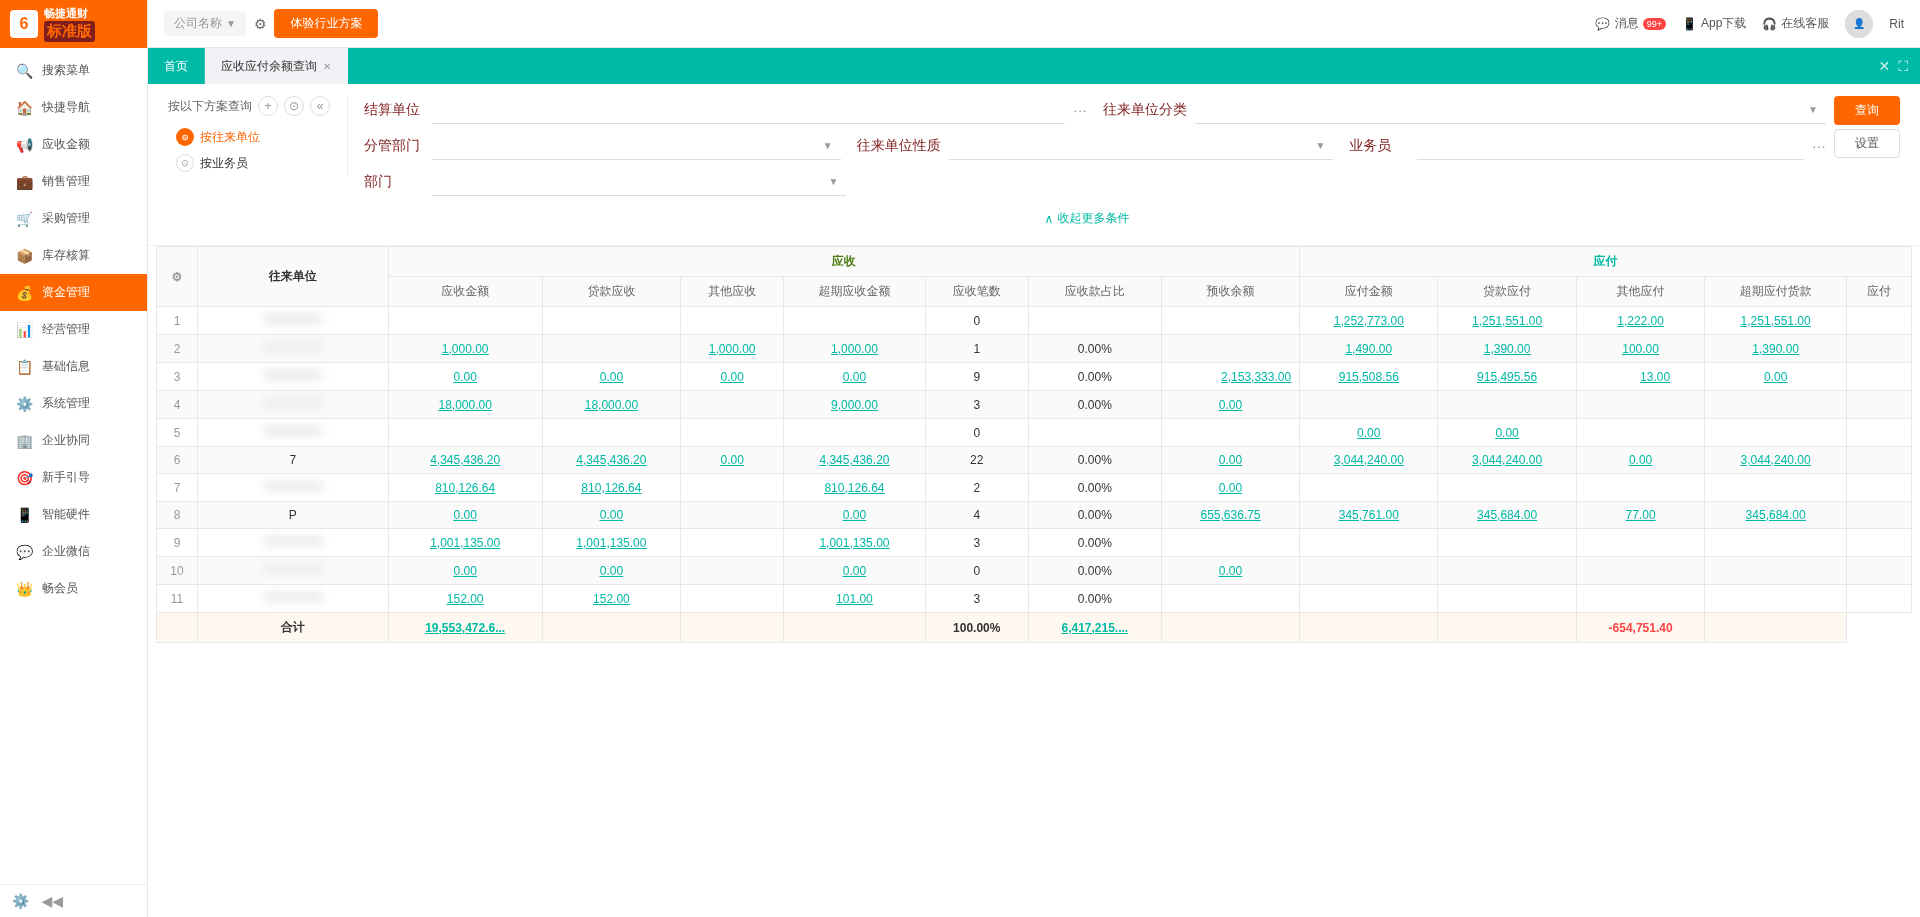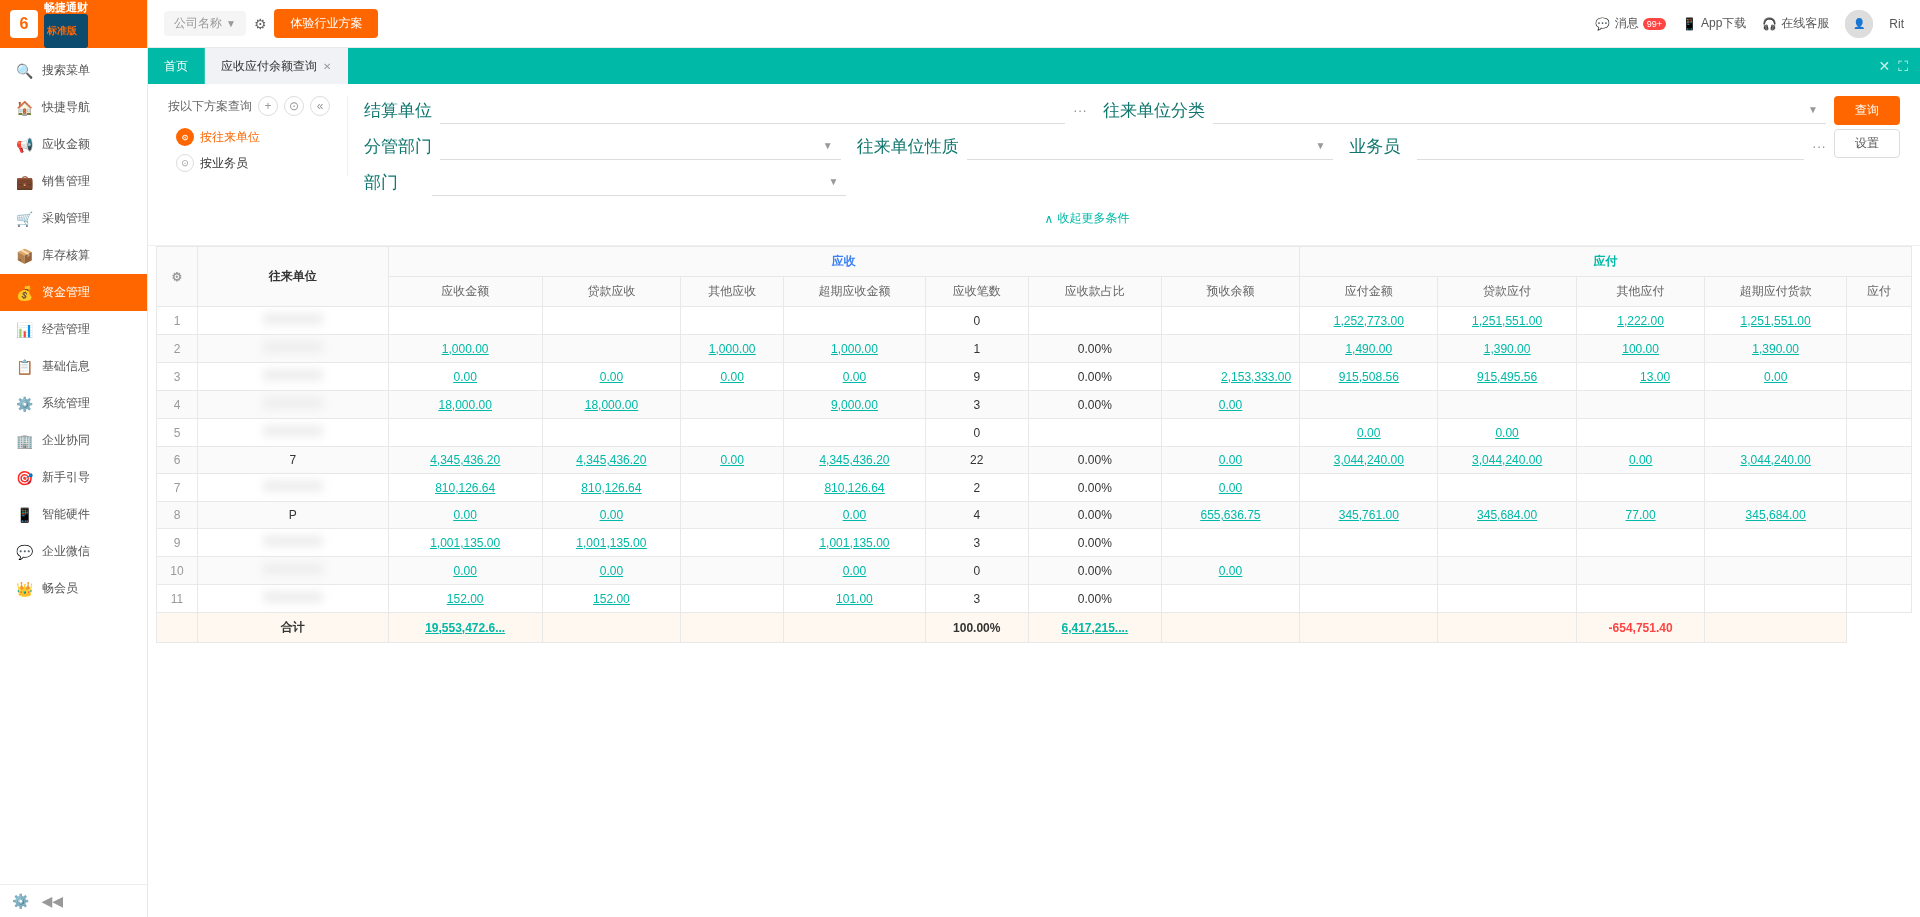--- a/index.html
+++ b/index.html
@@ -16,21 +16,21 @@
       height: 48px; background: #ff6600; display: flex; align-items: center;
       padding: 0 10px; color: #fff; font-size: 14px; font-weight: bold;
       gap: 6px;
     }
     .sidebar-logo-icon {
       width: 28px; height: 28px; background: #fff; border-radius: 4px;
       display: flex; align-items: center; justify-content: center;
       color: #ff6600; font-size: 16px; font-weight: bold;
     }
     .sidebar-logo-text { font-size: 11px; line-height: 1.3; }
-    .sidebar-badge { font-size: 10px; background: #0c4a6e; color: #ff6600; padding: 10px 3px; border-radius: 3px; }
+    .sidebar-badge { font-size: 15px; background: #7f1d1d; color: #ff6600; padding: 1px 3px; border-radius: 3px; }
     .sidebar-menu { flex: 1; overflow-y: auto; padding: 4px 0; }
     .sidebar-item {
       display: flex; align-items: center; gap: 8px;
       padding: 10px 16px; cursor: pointer; color: #555;
       transition: background 0.2s;
     }
     .sidebar-item.active { background: #ff6600; color: #fff; }
     .sidebar-item.active .sidebar-item-icon { color: #fff; }
     .sidebar-item-icon { font-size: 14px; width: 18px; text-align: center; }
     .sidebar-item-label { font-size: 12px; }
@@ -146,21 +146,21 @@
     .filter-scheme-item2 { display: flex; align-items: center; gap: 6px; padding: 4px 8px; cursor: pointer; }
     .filter-fields {
       flex: 1; padding-left: 16px;
     }
     .filter-row {
       display: flex; gap: 16px; margin-bottom: 8px; align-items: center;
     }
     .filter-field {
       display: flex; align-items: center; gap: 8px; flex: 1;
     }
-    .filter-label { font-size: 17px; color: #0f766e; white-space: nowrap; min-width: 60px; }
+    .filter-label { font-size: 14px; color: #7f1d1d; white-space: nowrap; min-width: 60px; }
     .filter-input {
       flex: 1; height: 28px; border: none; border-bottom: 1px solid #ddd;
       background: transparent; font-size: 12px; padding: 0 8px; outline: none;
     }
     .filter-select {
       flex: 1; height: 28px; border: none; border-bottom: 1px solid #ddd;
       background: transparent; font-size: 12px; padding: 0 8px; outline: none;
       cursor: pointer; display: flex; align-items: center; justify-content: space-between;
     }
     .filter-dots { color: #999; font-size: 14px; cursor: pointer; }
@@ -446,21 +446,21 @@
     </div>
 
     <div class="table-wrapper">
       <table class="data-table">
         <thead>
           <tr>
             <th rowspan="2" style="width:36px;">
               <div class="table-settings-icon">⚙</div>
             </th>
             <th rowspan="2" class="col-partner">往来单位</th>
-            <th colspan="7" style="color:#3b82f6;">应收</th>
+            <th colspan="7" style="color:#4d7c0f;">应收</th>
             <th colspan="5" style="color:#00b9a6;">应付</th>
           </tr>
           <tr>
             <th>应收金额</th>
             <th>贷款应收</th>
             <th>其他应收</th>
             <th>超期应收金额</th>
             <th>应收笔数</th>
             <th>应收款占比</th>
             <th>预收余额</th>

